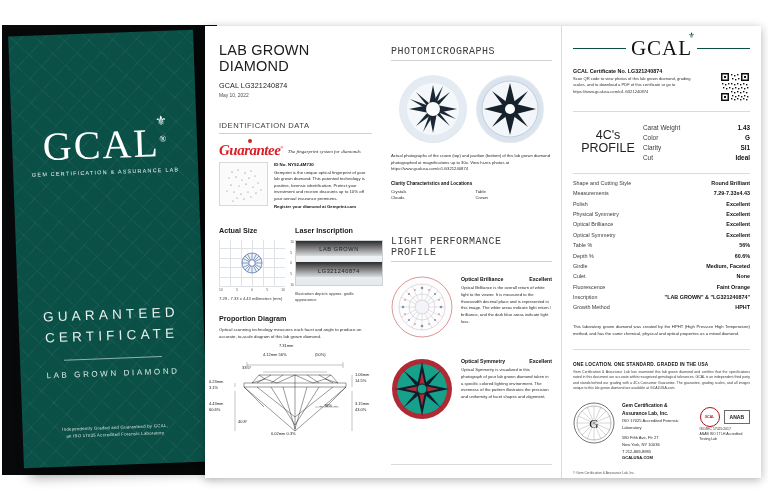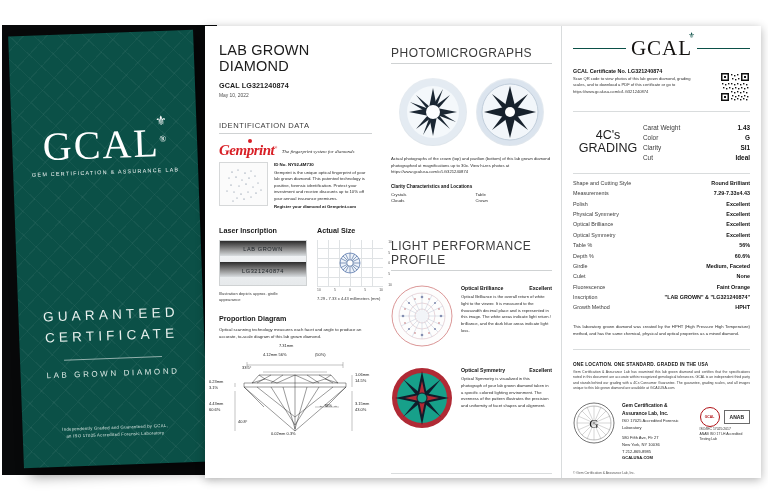--- a/index.html
+++ b/index.html
@@ -34,25 +34,25 @@
 
   
   .cert{position:absolute;left:205px;top:26px;width:556px;height:452px;background:#fff;
     box-shadow:0 2px 9px rgba(0,0,0,.30);display:flex;}
   .col{position:relative;}
   .col-a{width:176px;padding:16px 9px 0 14px;box-sizing:border-box;}
   .col-b{width:180px;padding:16px 9px 0 10px;box-sizing:border-box;}
   .col-c{width:200px;padding:8px 11px 0 11px;box-sizing:border-box;border-left:1px solid #d9dcdd;}
 
   h1.title{font-size:14.5px;font-weight:400;letter-spacing:.2px;color:#1b1b1b;margin:0 0 7px;}
-  .certno{font-size:7.2px;font-weight:bold;color:#1b1b1b;letter-spacing:.1px;}
+  .certno{font-size:7.2px;font-weight:normal;color:#1b1b1b;letter-spacing:.1px;}
   .certdate{font-size:4.9px;color:#4c4c4c;margin-top:3px;}
   .sechead{font-size:7.6px;font-weight:400;color:#3b3b3b;letter-spacing:.5px;
     border-bottom:1px solid #cfd2d3;padding-bottom:3px;margin-top:23px;}
-  .sechead.big{font-size:12px;}
+  .sechead.big{font-size:10px;font-family:Liberation Mono, monospace;}
   .subhead{font-size:7.2px;font-weight:bold;color:#1b1b1b;margin-top:11px;}
 
   
   .gemprint-logo{margin-top:9px;display:flex;align-items:flex-start;gap:5px;}
   .gp-word{font-family:"Liberation Serif",serif;font-weight:bold;font-style:italic;font-size:15px;
     color:#d81f26;line-height:1;letter-spacing:-.5px;position:relative;}
   .gp-word .tm{font-size:4px;vertical-align:super;}
   .gp-word .dot{position:absolute;left:29px;top:-4px;width:4px;height:4px;border-radius:50%;background:#d81f26;}
   .gp-tag{font-family:"Liberation Serif",serif;font-style:italic;font-size:5px;color:#2a2a2a;margin-top:6px;}
   .gp-body{display:flex;gap:6px;margin-top:4px;}
@@ -166,21 +166,21 @@
     <div class="col col-a">
       <h1 class="title">LAB GROWN DIAMOND</h1>
       <div class="certno">GCAL LG321240874</div>
       <div class="certdate">May 10, 2022</div>
 
       <div class="sechead">IDENTIFICATION DATA</div>
 
       <div class="gemprint-logo">
         <div class="gp-word">
           <span class="dot"></span>
-          <span>Gemprint</span><span class="tm">®</span>
+          <span>Guarantee</span><span class="tm">®</span>
         </div>
         <div class="gp-tag">The fingerprint system for diamonds</div>
       </div>
 
       <div class="gp-body">
         <div class="gp-img">
           <svg width="47" height="42" viewBox="0 0 47 42">
             <g fill="#5a6f86">
               <circle cx="12" cy="9" r="0.6"></circle>
                 <circle cx="18" cy="7" r="0.5"></circle>
@@ -211,31 +211,20 @@
         </div>
         <div class="gp-txt">
           <b class="idno">ID No. NY92-4M730</b>
           <span>Gemprint is the unique optical fingerprint of your lab grown diamond. This patented technology is positive, forensic identification. Protect your investment and receive discounts up to 10% off your annual insurance premiums.</span>
           <span class="reg">Register your diamond at Gemprint.com</span>
         </div>
       </div>
 
       <div class="two">
         <div>
-          <div class="subhead">Laser Inscription</div>
-          <div class="laser-img">
-            <div class="laser-band" style="top:0"></div>
-            <div class="laser-txt" style="top:5px">LAB GROWN</div>
-            <div class="laser-band" style="top:21px"></div>
-            <div class="laser-txt" style="top:27px">LG321240874</div>
-          </div>
-          <div class="cap" style="width:80px">Illustration depicts approx. girdle appearance</div>
-        </div>
-
-        <div>
           <div class="subhead">Actual Size</div>
           <div class="size-grid">
             <div class="g"></div>
             <svg width="66" height="47" viewBox="0 0 66 47" style="position:absolute;inset:0">
               <g stroke="#4d6ea8" stroke-width="0.7" fill="#eef3fa">
                 <circle cx="33" cy="23" r="10"></circle>
               </g>
               <g stroke="#3c5f94" stroke-width="0.6">
                 <line x1="33" y1="13" x2="33" y2="33"></line>
                   <line x1="23" y1="23" x2="43" y2="23"></line>
@@ -257,20 +246,31 @@
             </div>
           </div>
           <div class="size-ticks-x">
             <span>10</span>
             <span>5</span>
             <span>0</span>
             <span>5</span>
             <span>10</span>
           </div>
           <div class="size-cap" style="width:64px">7.29 - 7.33 x 4.43 millimeters (mm)</div>
+        </div>
+
+        <div>
+          <div class="subhead">Laser Inscription</div>
+          <div class="laser-img">
+            <div class="laser-band" style="top:0"></div>
+            <div class="laser-txt" style="top:5px">LAB GROWN</div>
+            <div class="laser-band" style="top:21px"></div>
+            <div class="laser-txt" style="top:27px">LG321240874</div>
+          </div>
+          <div class="cap" style="width:80px">Illustration depicts approx. girdle appearance</div>
         </div>
       </div>
 
       <div class="subhead" style="">Proportion Diagram</div>
       <div class="prop-desc">Optical scanning technology measures each facet and angle to produce an accurate, to-scale diagram of this lab grown diamond.</div>
 
       <div class="prop-wrap">
         <svg width="152" height="92" viewBox="0 0 152 92">
           <g stroke="#1f1f1f" stroke-width="0.45" fill="none">
             <line x1="40" y1="30" x2="112" y2="30"></line>
@@ -550,21 +550,21 @@
               <rect x="26" y="27" width="1.4" height="1.4"></rect>
           </g>
         </svg>
       </div>
 
       <div class="rule" style="margin-top:16px"></div>
 
       <div class="fourc">
         <div class="fourc-l">
           <div>4C's</div>
-          <div>GRADING</div>
+          <div>PROFILE</div>
         </div>
         <div class="fourc-r">
           <div class="kv big">
               <span>Carat Weight</span>
               <b>1.43</b>
             </div>
           <div class="kv big">
               <span>Color</span>
               <b>G</b>
             </div>

